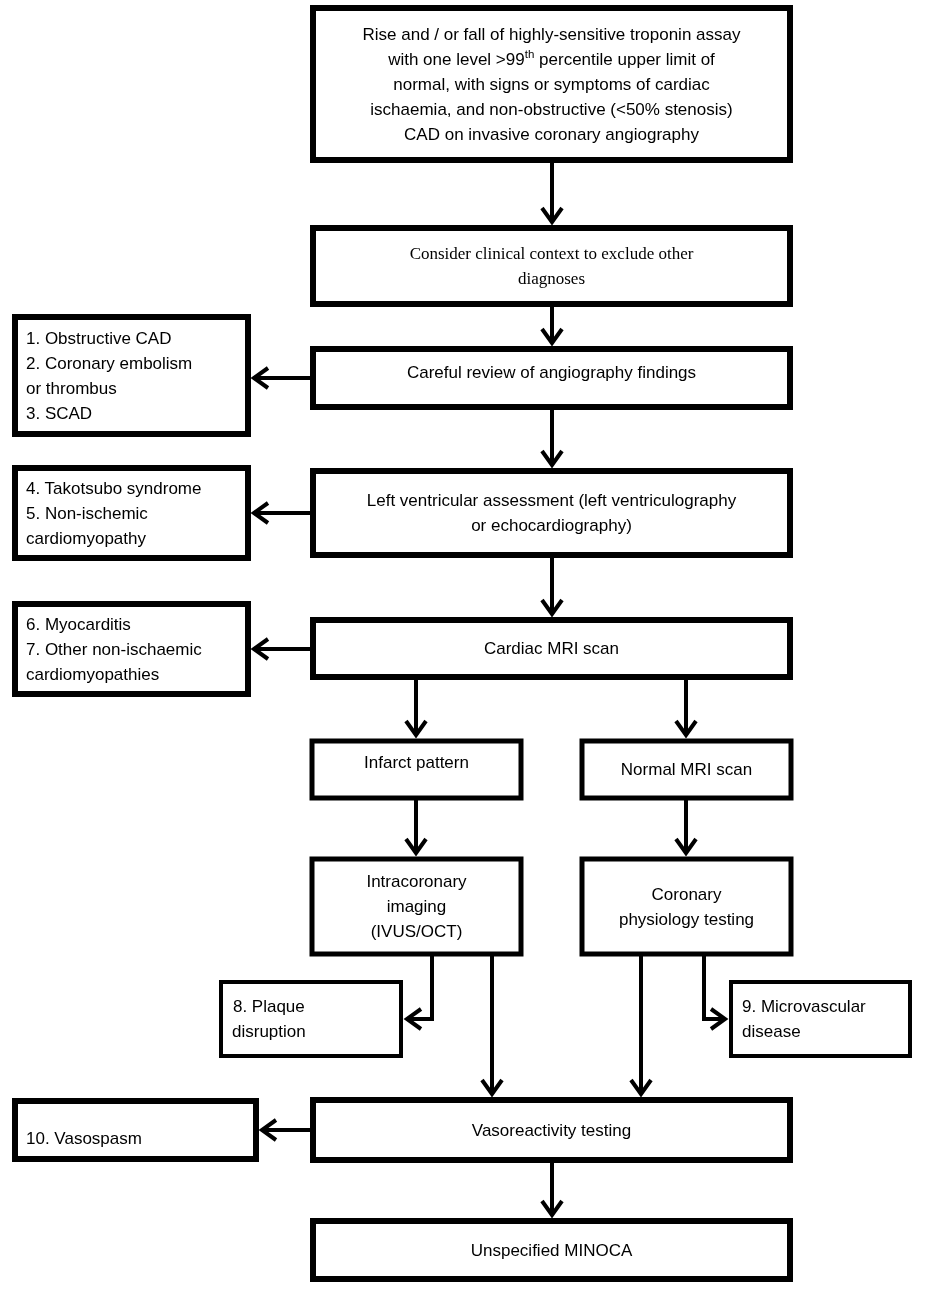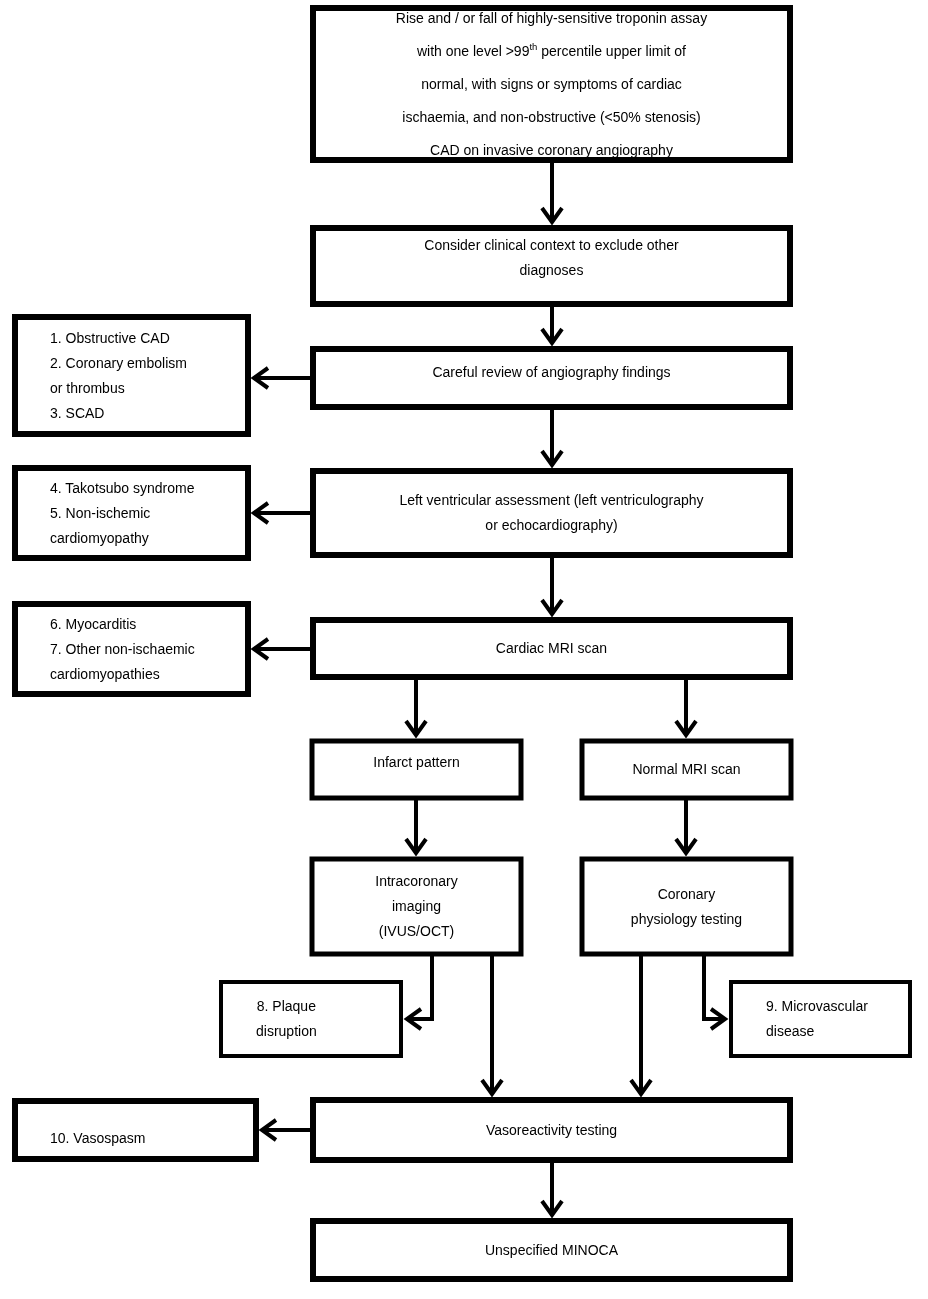--- a/index.html
+++ b/index.html
@@ -45,35 +45,33 @@
     stroke-width: 4;
     stroke-linecap: butt;
     stroke-linejoin: miter;
   }
   .node-text {
     position: absolute;
     box-sizing: border-box;
     display: flex;
     color: #000000;
     font-family: "Liberation Sans", sans-serif;
-    font-size: 14px;
+    font-size: 17px;
     line-height: 25px;
     white-space: pre-line;
-    gap: 8px;
   }
   .t-center {
     align-items: center;
     justify-content: center;
     text-align: center;
   }
   .t-left {
     align-items: center;
     justify-content: flex-start;
     text-align: left;
-    margin-left: 24px;
   }
   sup {
     font-size: 0.68em;
     vertical-align: super;
     line-height: 0;
   }
 </style>
 </head>
 <body>
 
@@ -178,21 +176,21 @@
   </svg>
 
   <div class="node-text t-center" style="left:320px; top:14px; width:463px; height:140px; flex-direction:column; justify-content:center;">
     <div><span>Rise and / or fall of highly-sensitive troponin assay</span></div>
     <div><span>with one level &gt;99</span><sup>th</sup><span> percentile upper limit of</span></div>
     <div><span>normal, with signs or symptoms of cardiac</span></div>
     <div><span>ischaemia, and non-obstructive (&lt;50% stenosis)</span></div>
     <div><span>CAD on invasive coronary angiography</span></div>
   </div>
 
-  <div class="node-text t-center" style="left:320px; top:224px; width:463px; height:68px;">Consider clinical context to exclude other
+  <div class="node-text t-center" style="left:320px; top:232px; width:463px; height:68px;font-family:Liberation Serif, serif;">Consider clinical context to exclude other
 diagnoses</div>
 
   <div class="node-text t-center" style="left:320px; top:352px; width:463px; height:41px;">Careful review of angiography findings</div>
 
   <div class="node-text t-center" style="left:320px; top:475px; width:463px; height:76px;">Left ventricular assessment (left ventriculography
 or echocardiography)</div>
 
   <div class="node-text t-center" style="left:320px; top:623px; width:463px; height:51px;">Cardiac MRI scan</div>
 
   <div class="node-text t-center" style="left:316px; top:744px; width:201px; height:37px;">Infarct pattern</div>

